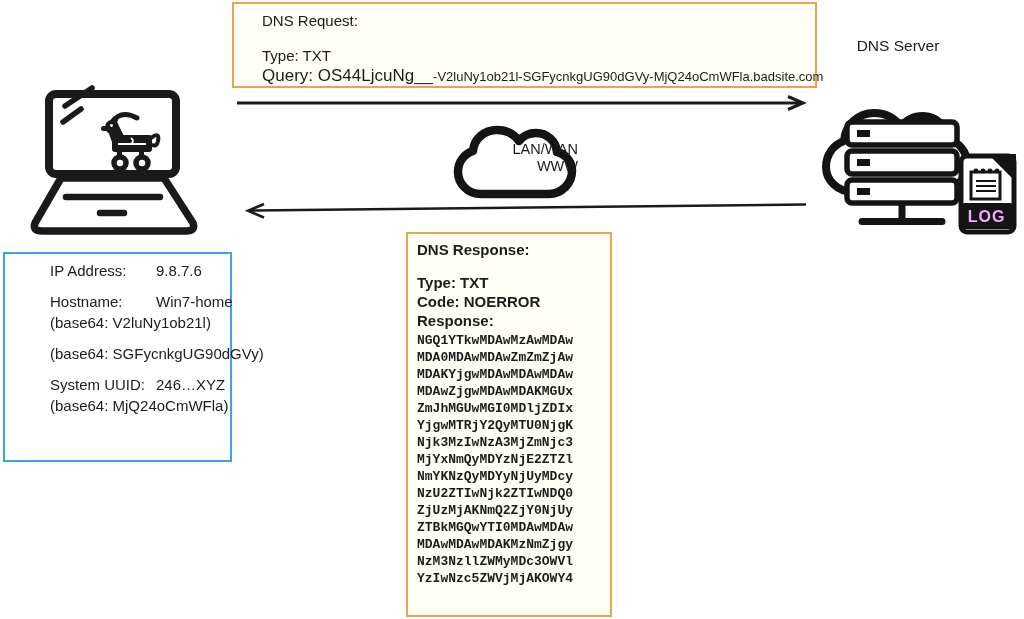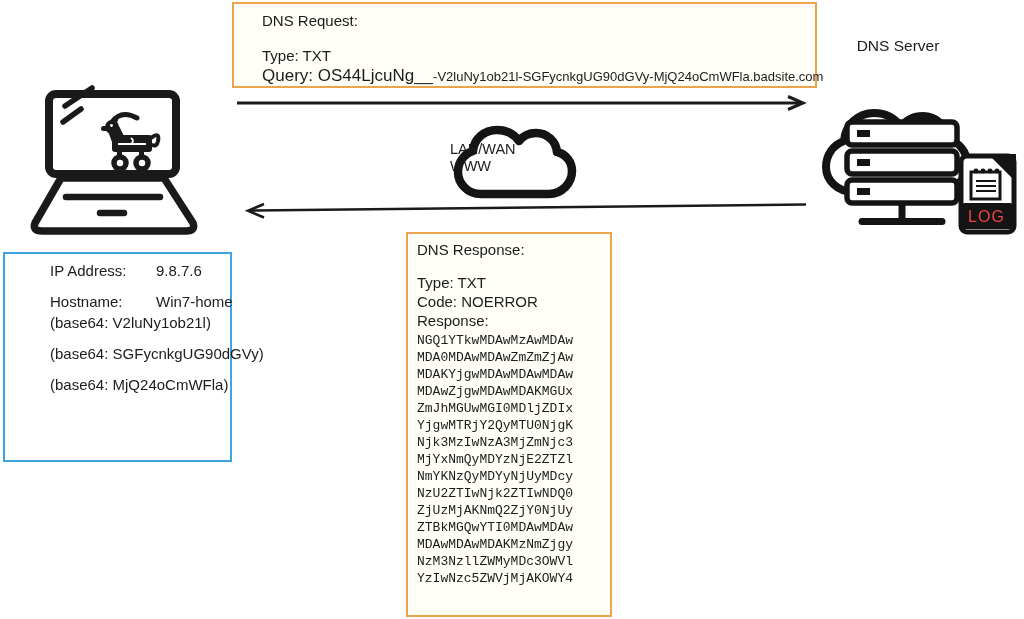--- a/index.html
+++ b/index.html
@@ -17,39 +17,39 @@
   .query-small{font-size:13px;text-align:right;}
 
   
   #info-box{left:3px;top:252px;width:229px;height:210px;border:2px solid #3EA6DD;background:#fff;
             box-sizing:border-box;padding:6px 9px;font-size:15px;}
   .entry{margin-bottom:10px;margin-left:36px;}
   .entry .row{line-height:21px;white-space:nowrap;}
   .entry .lbl{display:inline-block;min-width:106px;}
 
   
-  #response-box{left:406px;top:232px;width:206px;height:385px;padding:6px 9px;font-size:15px;}
+  #response-box{left:406px;top:232px;width:206px;height:385px;padding:6px 9px;font-size:15px;font-weight:bold;}
   #response-box .title{line-height:19px;margin-bottom:14px;}
   #response-box .hline{line-height:19px;}
   #payload{margin:2px 0 0 0;font-family:"Liberation Mono", monospace;font-size:13px;
            line-height:17px;white-space:pre;letter-spacing:0;}
 
   .node-label{font-size:15.5px;text-align:center;}
   #compromised-label{left:30px;top:56px;width:175px;}
   #dns-server-label{left:838px;top:37px;width:120px;}
 
   #laptop-svg{left:30px;top:80px;}
   #server-svg{left:818px;top:88px;}
   #netcloud-svg{left:450px;top:113px;}
-  #cloud-text{left:450px;top:141px;width:128px;text-align:left;font-size:14.5px;line-height:17px;}
+  #cloud-text{left:450px;top:141px;width:128px;text-align:right;font-size:14.5px;line-height:17px;}
   #arrows-svg{left:0;top:0;pointer-events:none;}
 
-  #log-band{left:961px;top:204px;width:51px;height:25px;background:#141414;color:#ef4444;
+  #log-band{left:961px;top:204px;width:51px;height:25px;background:#141414;color:#f0abfc;
             display:flex;align-items:center;justify-content:center;
-            font-size:16px;font-weight:normal;letter-spacing:1px;border-radius:0 0 4px 4px;}
+            font-size:16px;font-weight:bold;letter-spacing:1px;border-radius:0 0 4px 4px;}
 </style>
 </head>
 <body>
 
 <div id="canvas">
 
   <div id="request-box" class="abs obox">
     <div class="title">DNS Request:</div>
     <div class="typeline">Type: TXT</div>
     <div class="queryline"><span class="query-big">Query: OS44LjcuNg__</span><span class="query-small">-V2luNy1ob21l-SGFycnkgUG90dGVy-MjQ24oCmWFla.badsite.com</span></div>
@@ -156,20 +156,21 @@
       <div class="row"><span class="lbl">IP Address:</span><span>9.8.7.6</span></div>
     </div>
     <div class="entry">
       <div class="row"><span class="lbl">Hostname:</span><span>Win7-home</span></div>
       <div class="row">(base64: V2luNy1ob21l)</div>
     </div>
     <div class="entry">
       <div class="row">(base64: SGFycnkgUG90dGVy)</div>
     </div>
     <div class="entry">
+      <div class="row"><span class="lbl">System UUID:</span><span>246…XYZ</span></div>
       <div class="row">(base64: MjQ24oCmWFla)</div>
     </div>
   </div>
 
   <div id="response-box" class="abs obox">
     <div class="title">DNS Response:</div>
     <div class="hline">Type: TXT</div>
     <div class="hline">Code: NOERROR</div>
     <div class="hline">Response:</div>
     <pre id="payload">NGQ1YTkwMDAwMzAwMDAw

